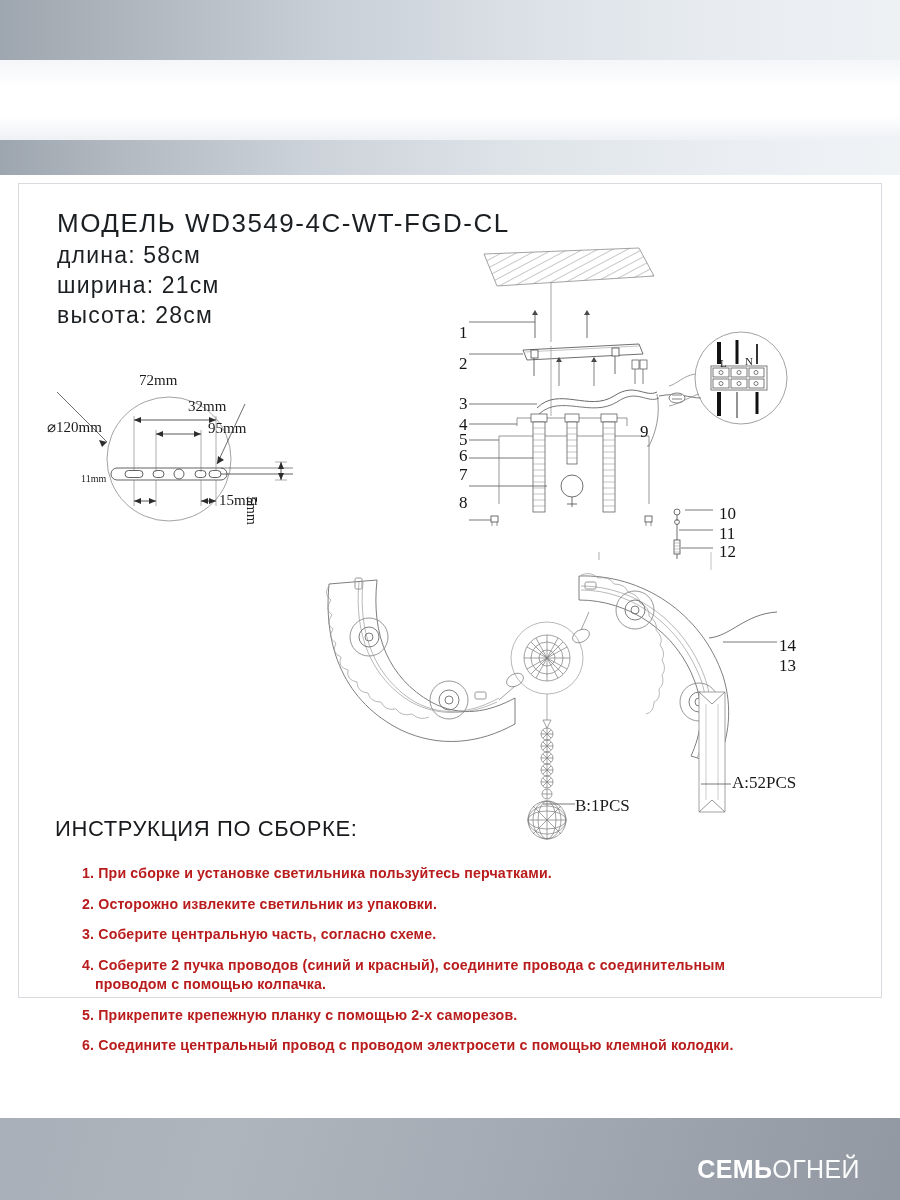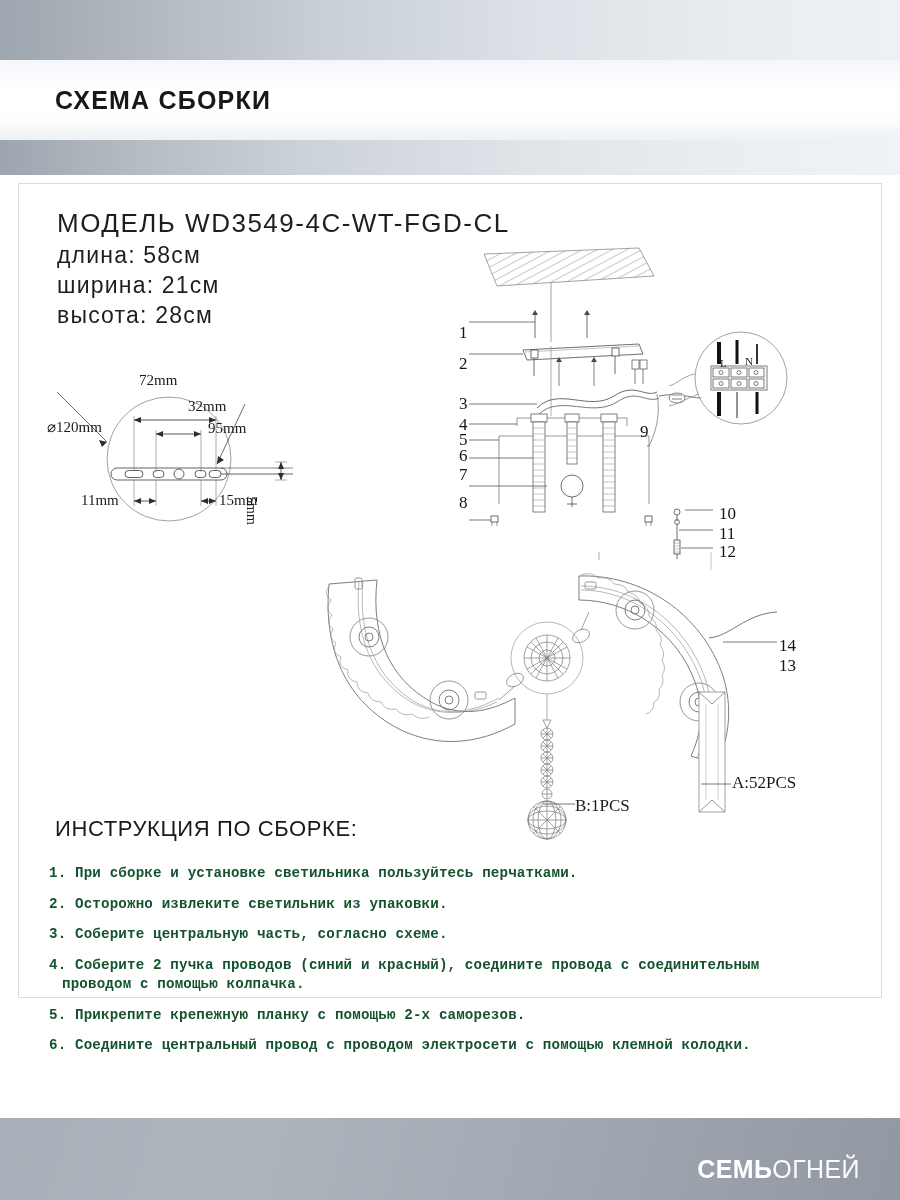--- a/index.html
+++ b/index.html
@@ -59,22 +59,22 @@
   }
 
   
   .instr-head{
     position:absolute;left:36px;top:632px;
     font-size:22px;font-weight:normal;letter-spacing:.6px;color:#17191c;
     font-family:"Liberation Sans", sans-serif;white-space:nowrap;
   }
   .instr-list{position:absolute;left:30px;top:680px;width:820px;}
   .instr-item{
-    font-size:14.2px;font-weight:bold;color:#14532d;letter-spacing:.15px;
-    font-family:Liberation Mono, monospace;line-height:1.32;margin-bottom:12px;
+    font-size:14.2px;font-weight:bold;color:#b91c1c;letter-spacing:.15px;
+    font-family:Liberation Sans, sans-serif;line-height:1.32;margin-bottom:12px;margin-left:33px;
   }
   .instr-item .cont{display:block;padding-left:13px;}
 
   
   .footer{
     position:absolute;left:0;top:1118px;width:900px;height:102px;
     background:linear-gradient(105deg,#a8afb8 0%,#aeb5bd 25%,#a4abb4 55%,#9aa1aa 78%,#9298a1 100%);
   }
   .logo{
     position:absolute;right:40px;top:50%;transform:translateY(-50%);
@@ -89,21 +89,20 @@
 </style>
 </head>
 <body>
 
 <div class="page">
 
   <div class="band-top"></div>
 
   <div class="band-title">
     <div class="band-title-inner"></div>
-    <div class="title-text">СХЕМА СБОРКИ</div>
   </div>
 
   <div class="band-bot"></div>
 
   <div class="card">
 
     <div class="model-block">
       <div class="model-line">МОДЕЛЬ WD3549-4C-WT-FGD-CL</div>
       <div class="model-line small">длина: 58см</div>
       <div class="model-line small">ширина: 21см</div>
@@ -164,21 +163,21 @@
 
           <path d="M196 40 L168 100" stroke="#2d2d2d" stroke-width="0.7"></path>
           <path d="M168 100 l1 -8 l6 4 z" fill="#2d2d2d" stroke="none"></path>
         </g>
       </svg>
     </div>
     <div class="dtext" style="left:28px;top:234px;font-size:15px;">⌀120mm</div>
     <div class="dtext" style="left:120px;top:188px;font-size:15px;">72mm</div>
     <div class="dtext" style="left:169px;top:214px;font-size:15px;">32mm</div>
     <div class="dtext" style="left:189px;top:236px;font-size:15px;">95mm</div>
-    <div class="dtext" style="left:62px;top:308px;font-size:15px;text-align:right;">11mm</div>
+    <div class="dtext" style="left:62px;top:289px;font-size:10px;text-align:right;">11mm</div>
     <div class="dtext" style="left:200px;top:308px;font-size:15px;">15mm</div>
     <div class="dtext" style="left:240px;top:312px;font-size:14px;transform:rotate(90deg);transform-origin:left top;">5mm</div>
 
     <div class="dw" style="left:420px;top:62px;width:420px;height:300px;">
       <svg width="420" height="300" viewBox="0 0 420 300">
         <defs>
           <pattern id="hatch" width="7" height="7" patternTransform="rotate(62)" patternUnits="userSpaceOnUse">
             <line x1="0" y1="0" x2="0" y2="7" stroke="#9a9a9a" stroke-width="1.1"></line>
           </pattern>
         </defs>

